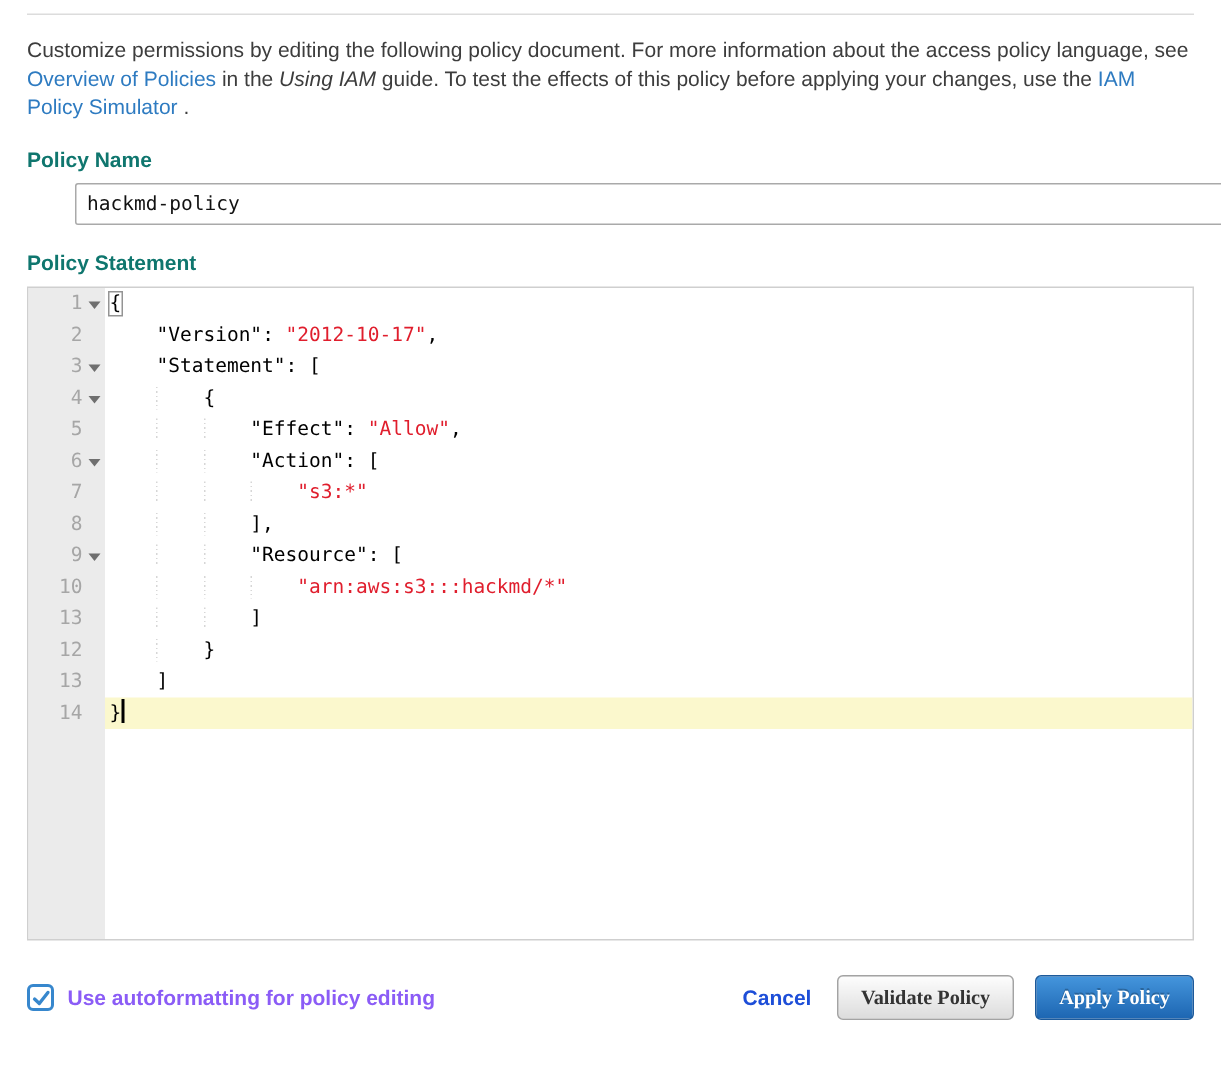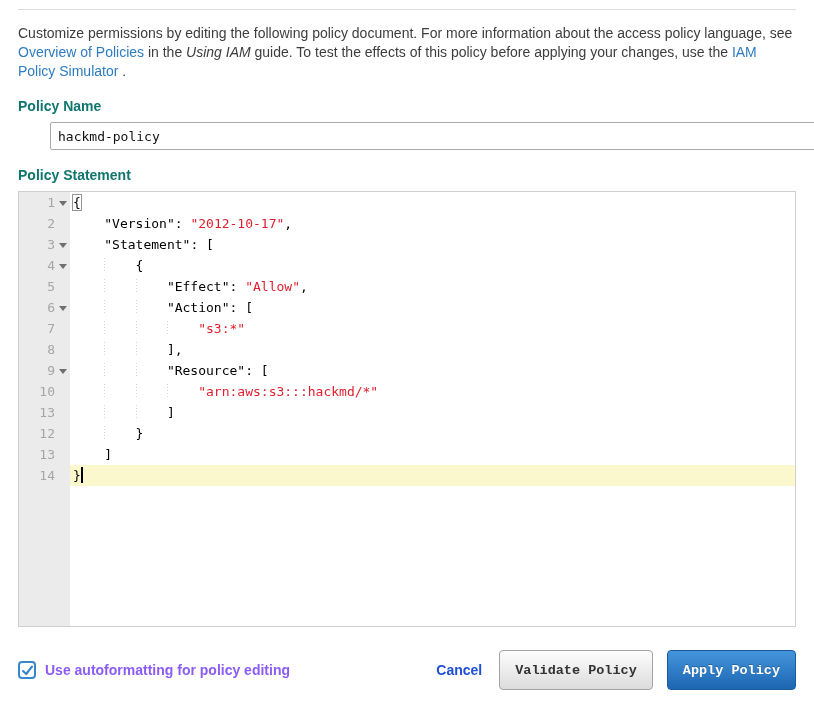--- a/index.html
+++ b/index.html
@@ -176,24 +176,24 @@
   }
   .cancel-link {
     color: #1d4ed8;
     font-size: 14px;
     font-weight: bold;
     text-decoration: none;
     margin-right: 17px;
     cursor: pointer;
   }
   .btn {
-    height: 40px;
+    height: 30px;
     padding: 0 15px;
     border-radius: 4px;
-    font-family: Liberation Mono, monospace;
+    font-family: Liberation Serif, serif;
     font-size: 13.5px;
     font-weight: bold;
     cursor: pointer;
   }
   .btn-secondary {
     background: linear-gradient(#fdfdfd, #dcdcdc);
     border: 1px solid #a3a3a3;
     color: #333;
   }
   .btn-primary {

